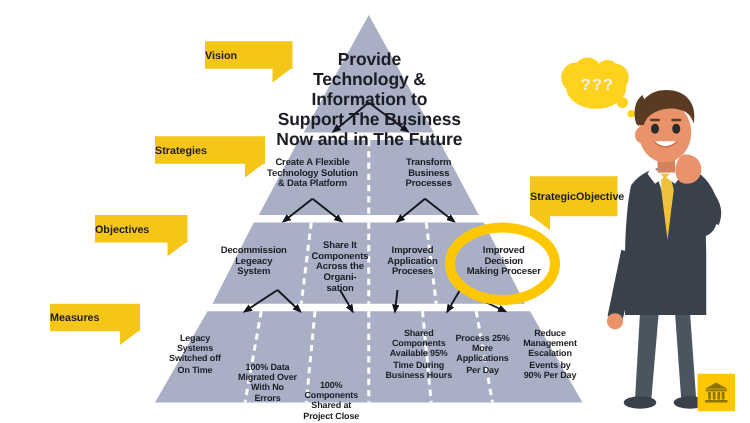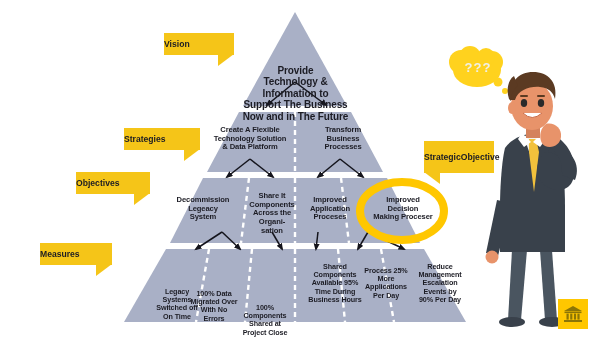--- a/index.html
+++ b/index.html
@@ -15,21 +15,21 @@
 
   .tier-text{
     position:absolute;
     text-align:center;
     color:#1c1c24;
     font-weight:bold;
     line-height:1.14;
     letter-spacing:-0.1px;
     pointer-events:none;
   }
-  .t1{font-size:10px;margin-top:25px;}
+  .t1{font-size:14px;}
   .t2{font-size:7.6px;}
   .t3{font-size:7.6px;}
   .t4{font-size:7.2px;}
 
   .callout{
     position:absolute;
     background:#F5C518;
     color:#1c1c24;
     font-weight:bold;
     font-size:8.6px;
@@ -223,21 +223,21 @@
     <div>Application</div>
     <div>Proceses</div>
   </div>
 
   <div class="tier-text t3" style="left:364px;top:196px;width:78px;">
     <div>Improved</div>
     <div>Decision</div>
     <div>Making Proceser</div>
   </div>
 
-  <div class="tier-text t4" style="left:144px;top:267px;width:66px;margin-top:21px;">
+  <div class="tier-text t4" style="left:123px;top:267px;width:66px;">
     <div>Legacy</div>
     <div>Systems</div>
     <div>Switched off</div>
     <div>On Time</div>
   </div>
 
   <div class="tier-text t4" style="left:180px;top:267px;width:68px;margin-top:23px;">
     <div>100% Data</div>
     <div>Migrated Over</div>
     <div>With No</div>
@@ -272,21 +272,21 @@
     <div>Escalation</div>
     <div>Events by</div>
     <div>90% Per Day</div>
   </div>
 
   <div class="callout" style="left:164px;top:33px;width:70px;height:22px;">
     <span>Vision</span>
     <span class="tail tail-dr"></span>
   </div>
 
-  <div class="callout" style="left:124px;top:128px;width:76px;height:22px;">
+  <div class="callout" style="left:124px;top:109px;width:88px;height:22px;">
     <span>Strategies</span>
     <span class="tail tail-dr"></span>
   </div>
 
   <div class="callout" style="left:76px;top:172px;width:74px;height:22px;">
     <span>Objectives</span>
     <span class="tail tail-dr"></span>
   </div>
 
   <div class="callout" style="left:40px;top:243px;width:72px;height:22px;">

